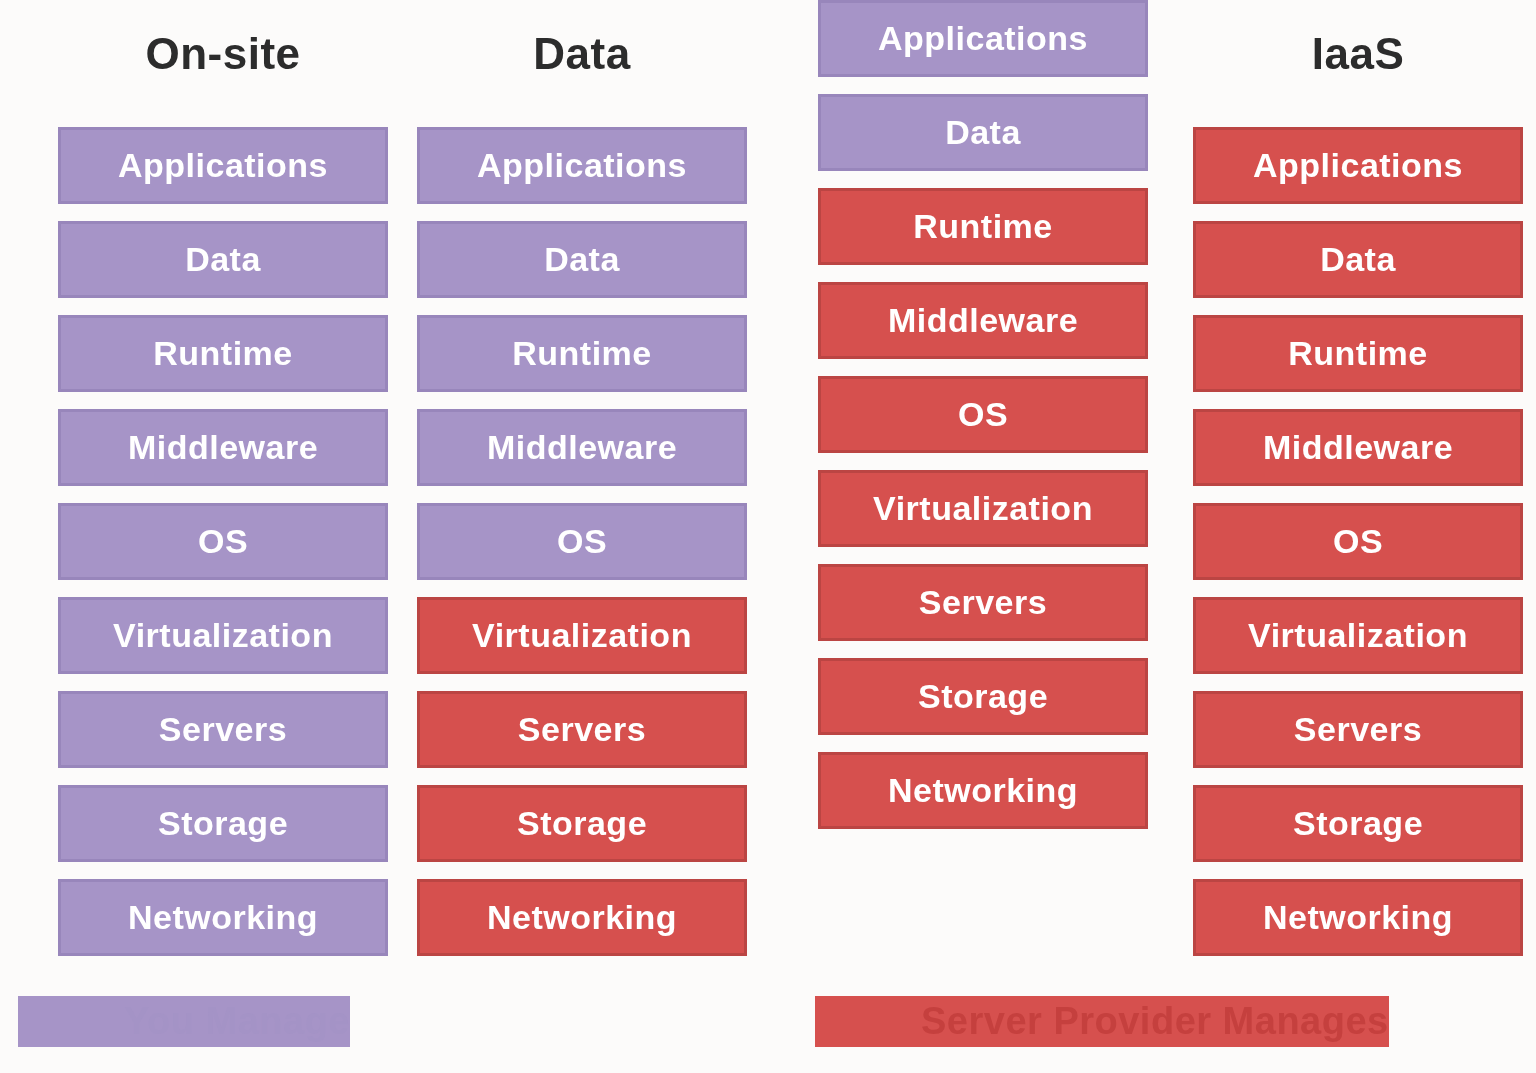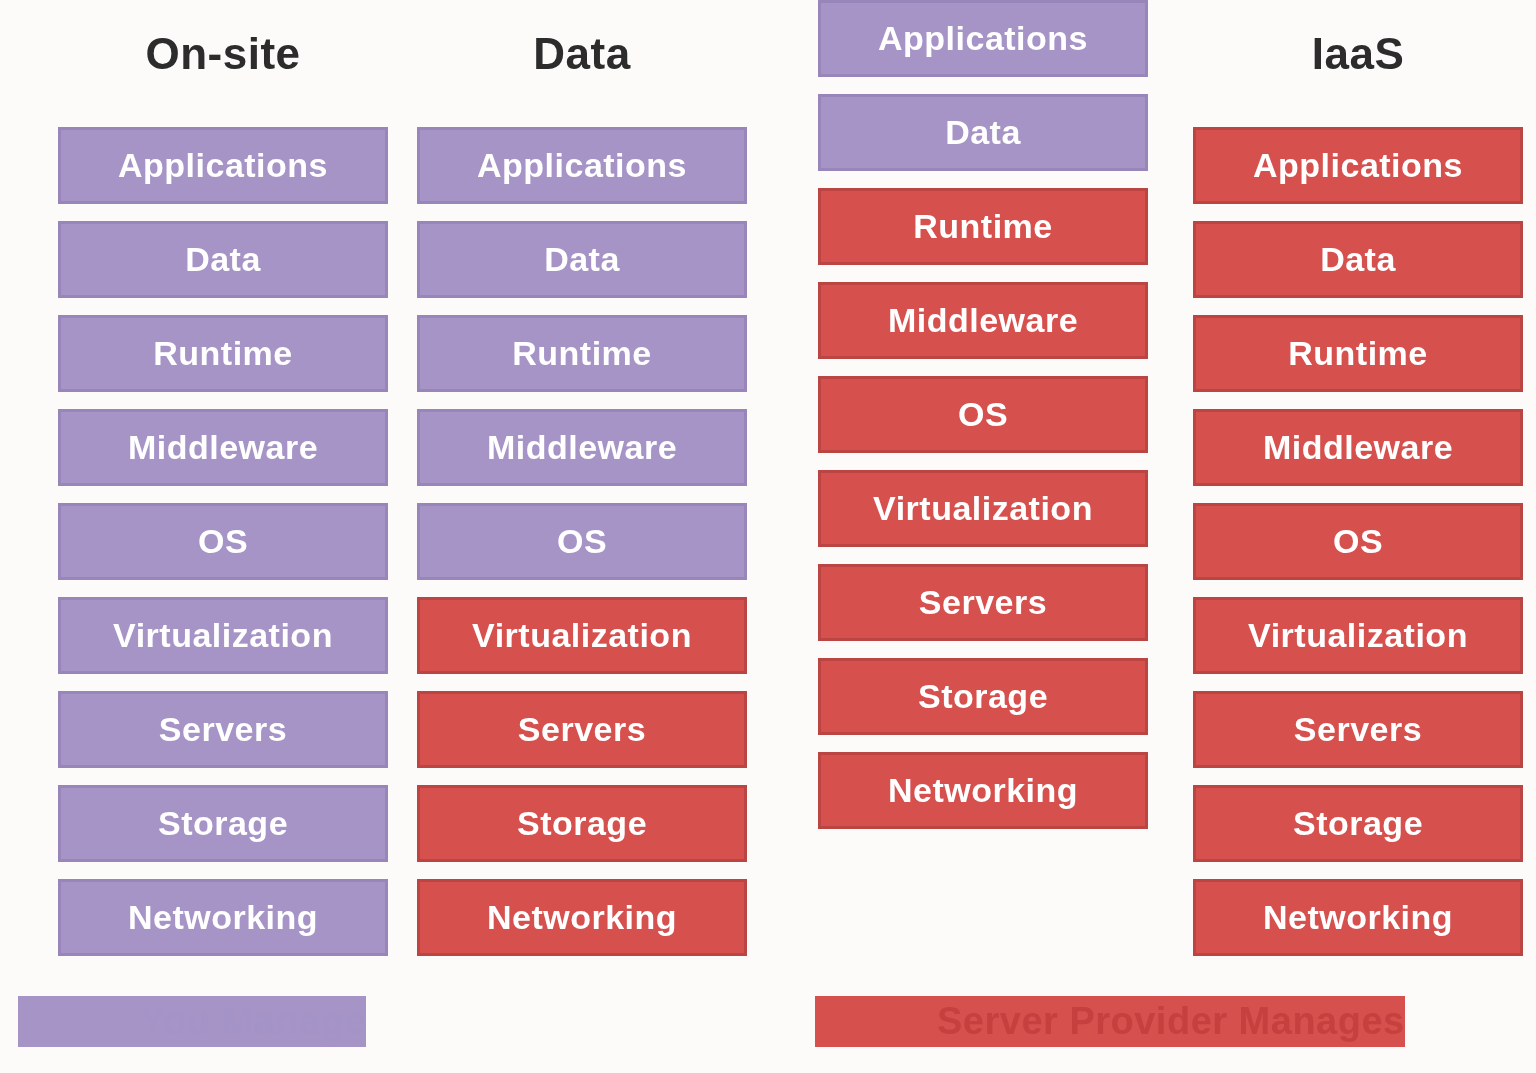--- a/index.html
+++ b/index.html
@@ -69,21 +69,21 @@
   .legend-swatch {
     box-sizing: border-box;
     width: 102px;
     height: 51px;
     border: 3px solid transparent;
     flex: none;
   }
   .legend-label {
     font-size: 38px;
     letter-spacing: 0.5px;
-    margin-left: 20px;
+    margin-left: 4px;
     white-space: nowrap;
     text-align: right;
   }
   .legend-item.you .legend-label { color: var(--you-text, #a493c6); }
   .legend-item.provider .legend-label { color: var(--provider-text, #c5403e); }
 </style>
 </head>
 <body>
 
 <div class="diagram">

